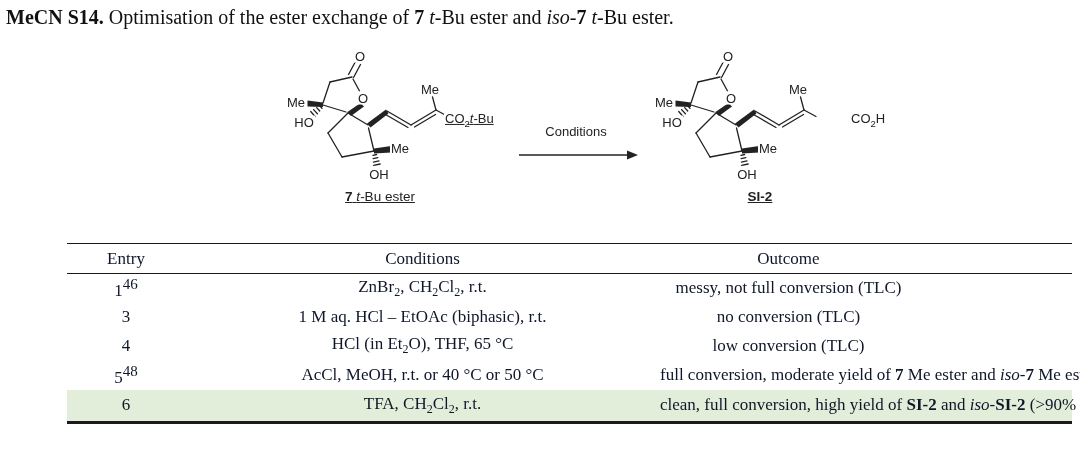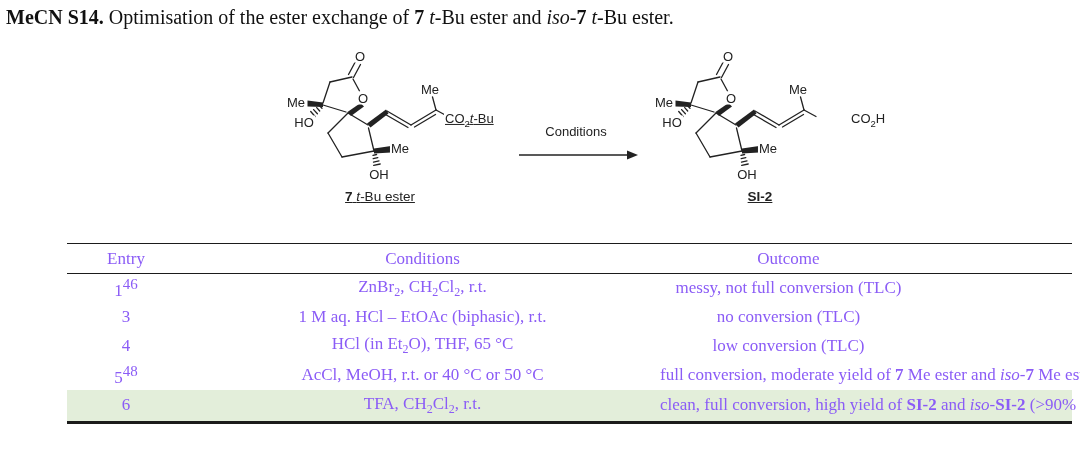--- a/index.html
+++ b/index.html
@@ -30,21 +30,21 @@
   #arrow-box{left:515px;top:82px;width:128px;height:40px;}
   #arrow-label{
     position:absolute;left:0;top:0;width:122px;text-align:center;
     font:13px "Liberation Sans", sans-serif;color:#222;
   }
 
   
   #results-table{
     position:absolute;left:67px;top:243px;width:1005px;
     border-collapse:collapse;table-layout:fixed;
-    font-size:17px;color:#8b5cf6;
+    font-size:17px;color:#0f172a;
     border-top:1.5px solid #1b1b1b;border-bottom:3px solid #1b1b1b;
   }
   #results-table th,#results-table td{
     text-align:center;vertical-align:middle;white-space:nowrap;
     font-weight:normal;padding:0;overflow:visible;
   }
   #results-table thead tr{height:30px;border-bottom:1.5px solid #1b1b1b;}
   #results-table tbody tr{height:29px;}
   #results-table tbody tr:nth-child(5){height:35px;}
   #results-table tbody tr.hl{height:33px;background:#e3eeda;}

